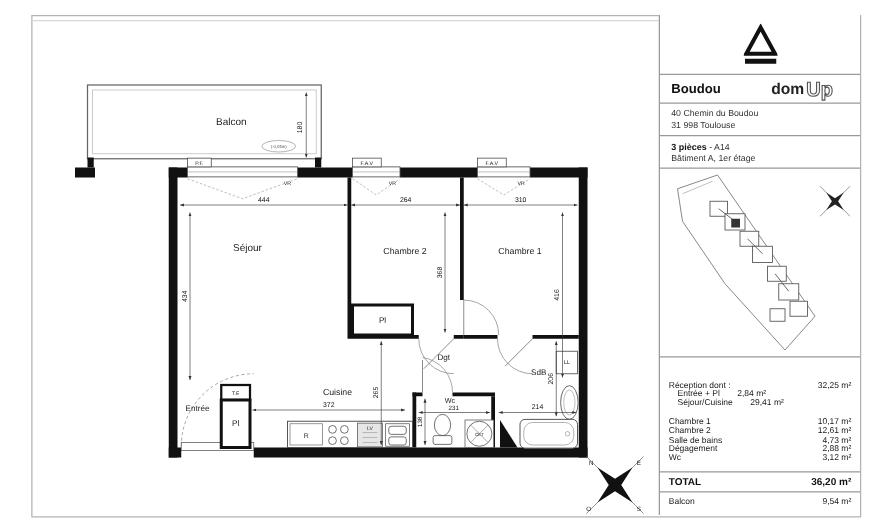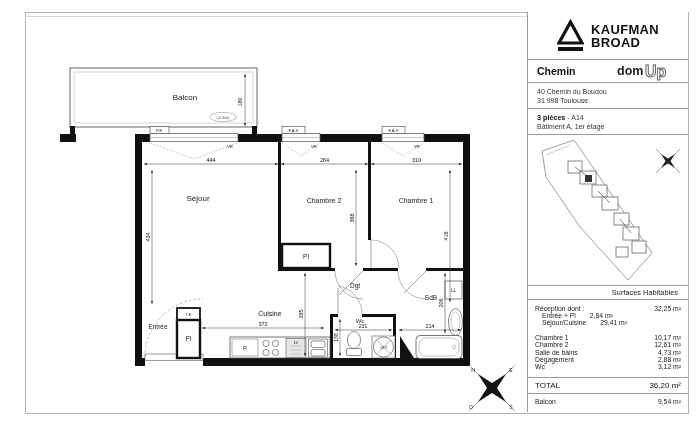--- a/index.html
+++ b/index.html
@@ -18,21 +18,21 @@
   .sec-unit{top:97px;height:26px;padding:4px 9px;font-size:7px;color:#333;line-height:9px;}
   .unit-type{font-weight:bold;font-size:7.2px;color:#111;margin-top:36px;}
   .sec-siteplan{top:123px;height:151px;}
   .sec-surfhead{top:274px;height:14px;display:flex;align-items:center;justify-content:flex-end;padding:0 10px;font-size:7.4px;color:#222;}
   .sec-table{top:288px;height:78px;font-size:6.8px;border-bottom:1px solid #999;}
   .trow{display:flex;justify-content:space-between;padding:0 7px;line-height:7.2px;}
   .trow.first{padding-top:5px;}
   .tsub{display:flex;padding:0 7px 0 14px;line-height:7px;}
   .tsub .v{margin-left:14px;}
   .rows-block{margin-top:8px;}
-  .sec-total{top:366px;height:16px;display:flex;align-items:center;justify-content:space-between;padding:0 7px;font-size:8px;font-weight:normal;border-bottom:1px solid #999;color:#111;}
+  .sec-total{top:366px;height:16px;display:flex;align-items:center;justify-content:space-between;padding:0 7px;font-size:8px;font-weight:bold;border-bottom:1px solid #999;color:#111;}
   .sec-balcon{top:382px;height:18px;border-bottom:none;display:flex;align-items:flex-start;justify-content:space-between;padding:4px 7px 0 7px;font-size:6.8px;}
 </style>
 </head>
 <body>
 
 <div class="sheet"></div>
 <div class="sheet-topline"></div>
 
 <svg class="planarea" viewBox="0 0 455 360">
   <defs>
@@ -217,28 +217,24 @@
   </g>
 </svg>
 
 <div class="titleblock">
 
   <div class="tb-sec sec-logo">
     <svg width="27" height="33" viewBox="0 0 27 33">
       <path d="M13.5,3 L25,24 L2,24 Z" fill="none" stroke="#111" stroke-width="3.2"></path>
       <rect x="1" y="28" width="25" height="4" fill="#111"></rect>
     </svg>
-    <div class="kb-text">
-      <div>KAUFMAN</div>
-      <div>BROAD</div>
-    </div>
   </div>
 
   <div class="tb-sec sec-project">
-    <span class="project-name">Chemin</span>
+    <span class="project-name">Boudou</span>
     <svg width="62" height="20" viewBox="0 0 62 20">
       <text x="0" y="14" font-size="12.5" font-weight="bold" fill="#222">dom</text>
       <text x="28" y="16" font-size="16" font-weight="bold" fill="#fff" stroke="#555" stroke-width="0.9">Up</text>
     </svg>
   </div>
 
   <div class="tb-sec sec-address">
     <div>40 Chemin du Boudou</div>
     <div>31 998  Toulouse</div>
   </div>
@@ -271,23 +267,20 @@
       <rect x="57" y="40" width="7" height="7" fill="#333"></rect>
       <line x1="18" y1="20" x2="42" y2="10" stroke="#aaa" stroke-width="0.6"></line>
       <g>
         <line x1="128" y1="14" x2="152" y2="38" stroke="#555" stroke-width="0.5"></line>
         <line x1="152" y1="14" x2="128" y2="38" stroke="#555" stroke-width="0.5"></line>
         <polygon points="147,19 142.5,26 147,33 140,28.5 133,33 137.5,26 133,19 140,23.5" fill="#222"></polygon>
       </g>
     </svg>
   </div>
 
-  <div class="tb-sec sec-surfhead">
-    <span>Surfaces Habitables</span>
-  </div>
 
   <div class="tb-sec sec-table">
     <div class="trow first">
       <span>Réception dont :</span>
       <span>32,25 m²</span>
     </div>
     <div class="tsub">
       <span>Entrée  + Pl</span>
       <span class="v">2,84 m²</span>
     </div>

